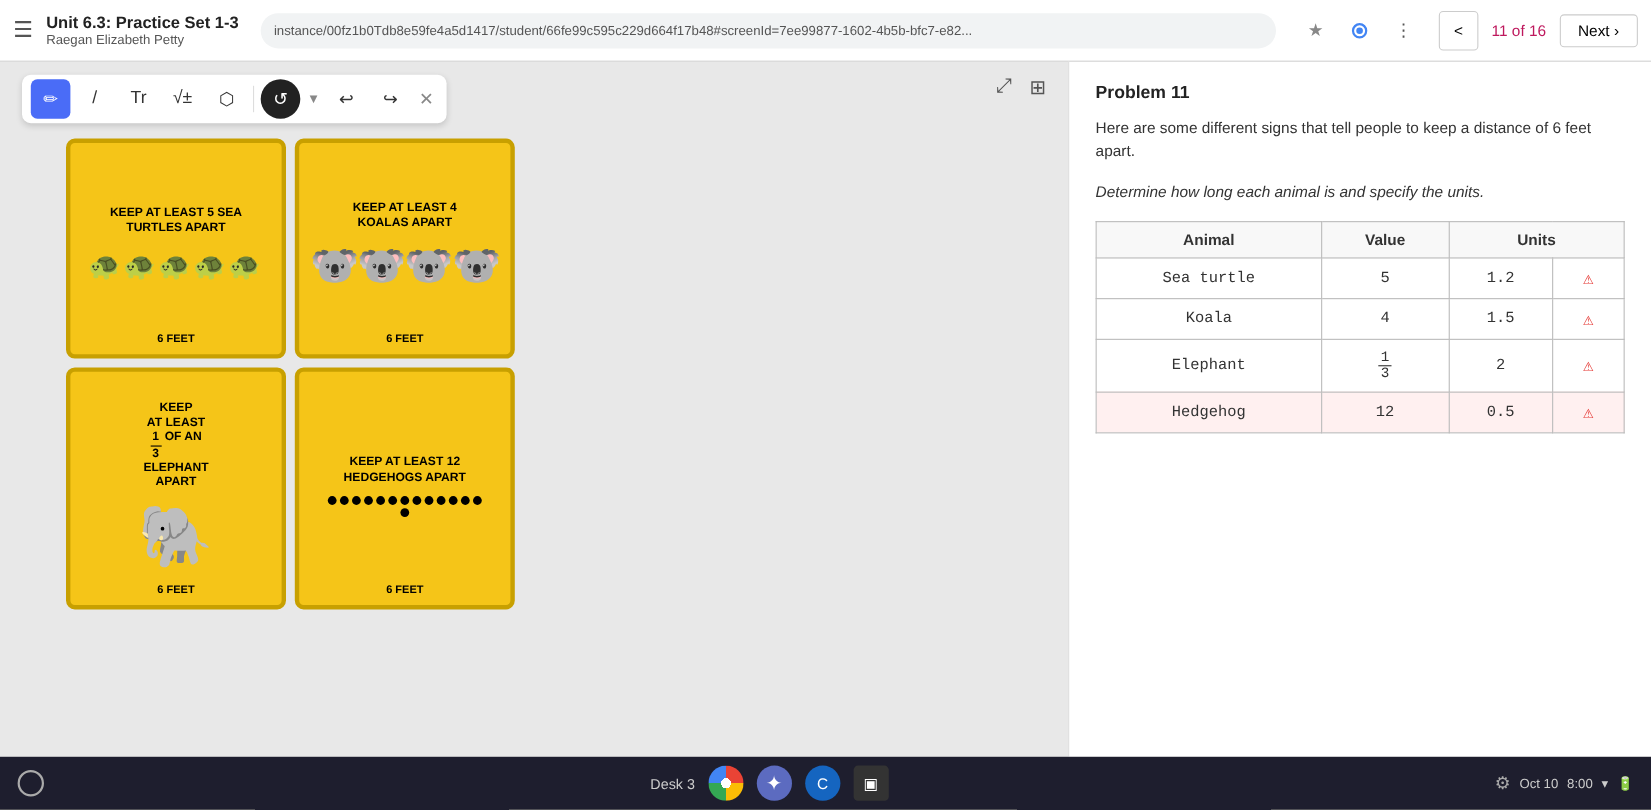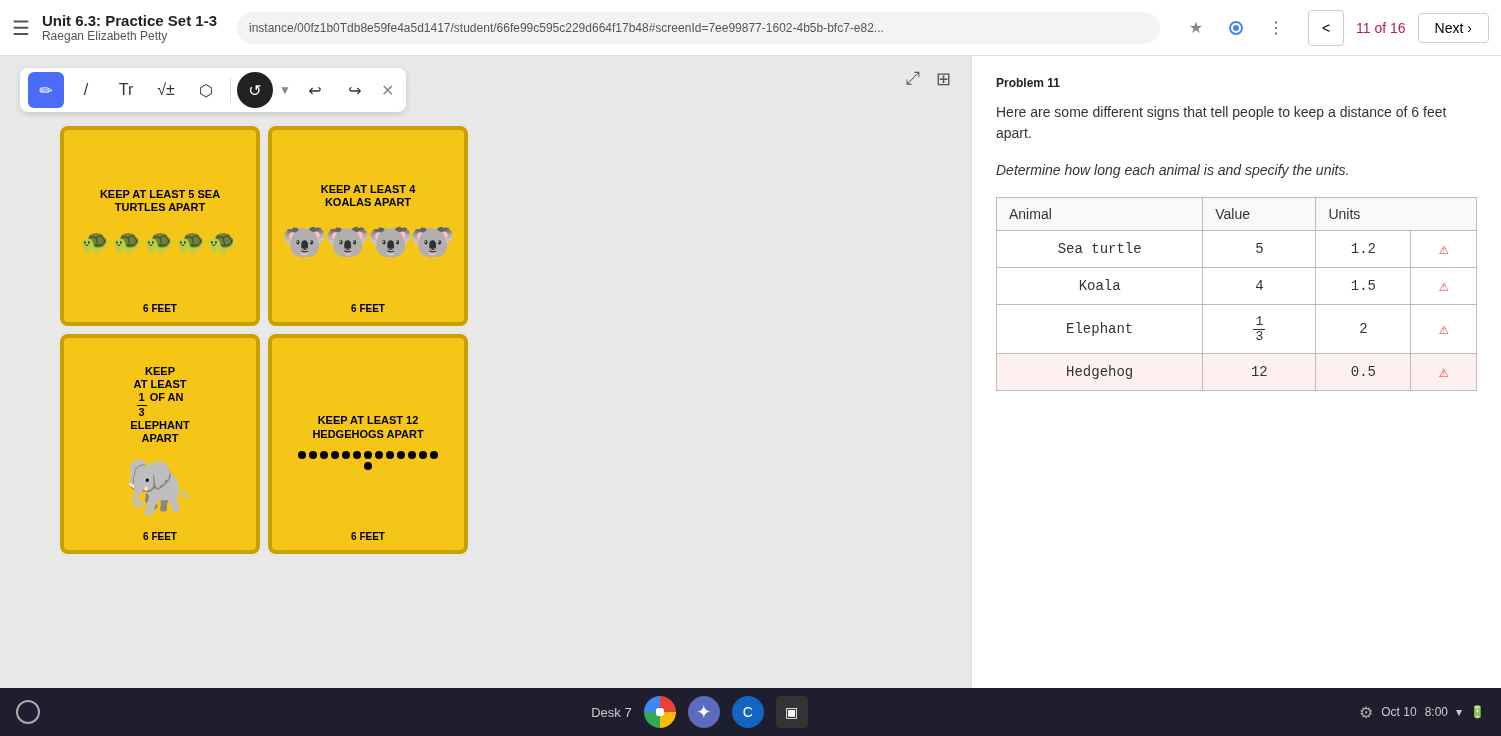--- a/index.html
+++ b/index.html
@@ -220,21 +220,21 @@
     
     .right-panel {
       width: 530px;
       background: #fff;
       padding: 20px 24px;
       border-left: 1px solid #ddd;
       overflow-y: auto;
     }
 
     .problem-title {
-      font-size: 12px;
+      font-size: 16px;
       font-weight: 600;
       color: #222;
       margin-bottom: 12px;
     }
 
     .problem-text {
       font-size: 14px;
       color: #333;
       line-height: 1.5;
       margin-bottom: 16px;
@@ -250,23 +250,23 @@
 
     
     .data-table {
       width: 100%;
       border-collapse: collapse;
       font-size: 14px;
     }
     .data-table th {
       border: 1px solid #bbb;
       padding: 8px 12px;
-      text-align: left;
+      text-align: center;
       background: #f8f8f8;
-      font-weight: 400;
+      font-weight: 700;
       color: #333;
     }
     .data-table td {
       border: 1px solid #bbb;
       padding: 8px 12px;
       text-align: center;
       color: #333;
       font-family: Liberation Mono, monospace;
     }
     .data-table tr:last-child td {
@@ -507,21 +507,21 @@
         </tr>
       </tbody>
     </table>
   </div>
 
 </div>
 
 <div class="taskbar">
   <div class="taskbar-left"></div>
   <div class="taskbar-center">
-    <span class="taskbar-label">Desk 7</span>
+    <span class="taskbar-label">Desk 3</span>
     <div class="taskbar-icon" style="background:radial-gradient(circle, #fff 20%, transparent 20%), conic-gradient(#ea4335 0deg 90deg, #fbbc05 90deg 180deg, #34a853 180deg 270deg, #4285f4 270deg 360deg);width:32px;height:32px;border-radius:50%;"></div>
     <div class="taskbar-icon" style="background:#5c6bc0;border-radius:50%;font-size:18px;color:#fff;width:32px;height:32px;display:flex;align-items:center;justify-content:center;">✦</div>
     <div class="taskbar-icon" style="background:#1565c0;border-radius:50%;font-size:14px;color:#fff;width:32px;height:32px;display:flex;align-items:center;justify-content:center;">C</div>
     <div class="taskbar-icon" style="background:#333;border-radius:4px;font-size:14px;color:#fff;width:32px;height:32px;display:flex;align-items:center;justify-content:center;">▣</div>
   </div>
   <div class="taskbar-right">
     <span style="font-size:16px;color:#aaa;">⚙</span>
     <span>Oct 10</span>
     <span>8:00</span>
     <span>▾</span>

